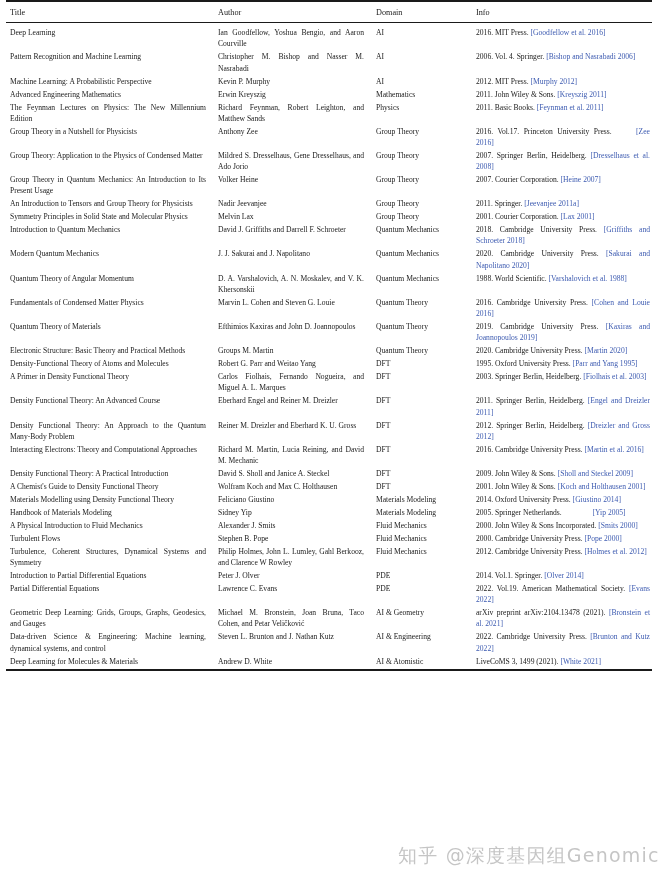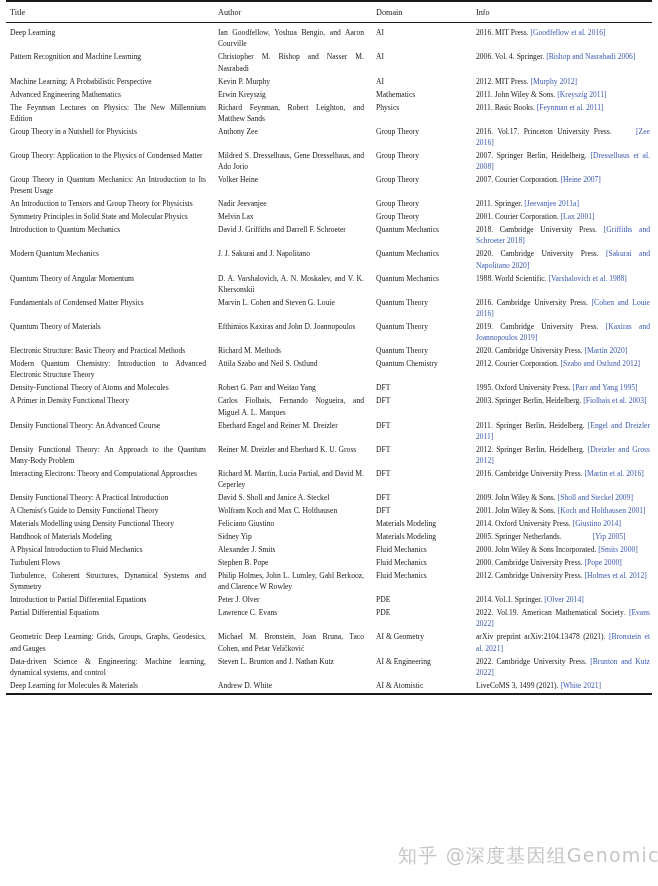--- a/index.html
+++ b/index.html
@@ -187,31 +187,25 @@
           <td class="cell-info"><span>2016. Cambridge University Press. </span><span class="cite" style="color: rgb(60, 90, 176);">[Cohen and Louie 2016]</span></td>
         </tr>
         <tr class="book-row">
           <td class="cell-title">Quantum Theory of Materials</td>
           <td class="cell-author">Efthimios Kaxiras and John D. Joannopoulos</td>
           <td class="cell-domain">Quantum Theory</td>
           <td class="cell-info"><span>2019. Cambridge University Press. </span><span class="cite" style="color: rgb(60, 90, 176);">[Kaxiras and Joannopoulos 2019]</span></td>
         </tr>
         <tr class="book-row">
           <td class="cell-title">Electronic Structure: Basic Theory and Practical Methods</td>
-          <td class="cell-author">Richard M. Methods</td>
+          <td class="cell-author">Groups M. Martin</td>
           <td class="cell-domain">Quantum Theory</td>
           <td class="cell-info"><span>2020. Cambridge University Press. </span><span class="cite" style="color: rgb(60, 90, 176);">[Martin 2020]</span></td>
         </tr>
         <tr class="book-row">
-          <td class="cell-title">Modern Quantum Chemistry: Introduction to Advanced Electronic Structure Theory</td>
-          <td class="cell-author">Attila Szabo and Neil S. Ostlund</td>
-          <td class="cell-domain">Quantum Chemistry</td>
-          <td class="cell-info"><span>2012. Courier Corporation. </span><span class="cite" style="color: rgb(60, 90, 176);">[Szabo and Ostlund 2012]</span></td>
-        </tr>
-        <tr class="book-row">
           <td class="cell-title">Density-Functional Theory of Atoms and Molecules</td>
           <td class="cell-author">Robert G. Parr and Weitao Yang</td>
           <td class="cell-domain">DFT</td>
           <td class="cell-info"><span>1995. Oxford University Press. </span><span class="cite" style="color: rgb(60, 90, 176);">[Parr and Yang 1995]</span></td>
         </tr>
         <tr class="book-row">
           <td class="cell-title">A Primer in Density Functional Theory</td>
           <td class="cell-author">Carlos Fiolhais, Fernando Nogueira, and Miguel A. L. Marques</td>
           <td class="cell-domain">DFT</td>
           <td class="cell-info"><span>2003. Springer Berlin, Heidelberg. </span><span class="cite" style="color: rgb(60, 90, 176);">[Fiolhais et al. 2003]</span></td>
@@ -223,21 +217,21 @@
           <td class="cell-info"><span>2011. Springer Berlin, Heidelberg. </span><span class="cite" style="color: rgb(60, 90, 176);">[Engel and Dreizler 2011]</span></td>
         </tr>
         <tr class="book-row">
           <td class="cell-title">Density Functional Theory: An Approach to the Quantum Many-Body Problem</td>
           <td class="cell-author">Reiner M. Dreizler and Eberhard K. U. Gross</td>
           <td class="cell-domain">DFT</td>
           <td class="cell-info"><span>2012. Springer Berlin, Heidelberg. </span><span class="cite" style="color: rgb(60, 90, 176);">[Dreizler and Gross 2012]</span></td>
         </tr>
         <tr class="book-row">
           <td class="cell-title">Interacting Electrons: Theory and Computational Approaches</td>
-          <td class="cell-author">Richard M. Martin, Lucia Partial, and David M. Ceperley</td>
+          <td class="cell-author">Richard M. Martin, Lucia Reining, and David M. Mechanic</td>
           <td class="cell-domain">DFT</td>
           <td class="cell-info"><span>2016. Cambridge University Press. </span><span class="cite" style="color: rgb(60, 90, 176);">[Martin et al. 2016]</span></td>
         </tr>
         <tr class="book-row">
           <td class="cell-title">Density Functional Theory: A Practical Introduction</td>
           <td class="cell-author">David S. Sholl and Janice A. Steckel</td>
           <td class="cell-domain">DFT</td>
           <td class="cell-info"><span>2009. John Wiley &amp; Sons. </span><span class="cite" style="color: rgb(60, 90, 176);">[Sholl and Steckel 2009]</span></td>
         </tr>
         <tr class="book-row">

